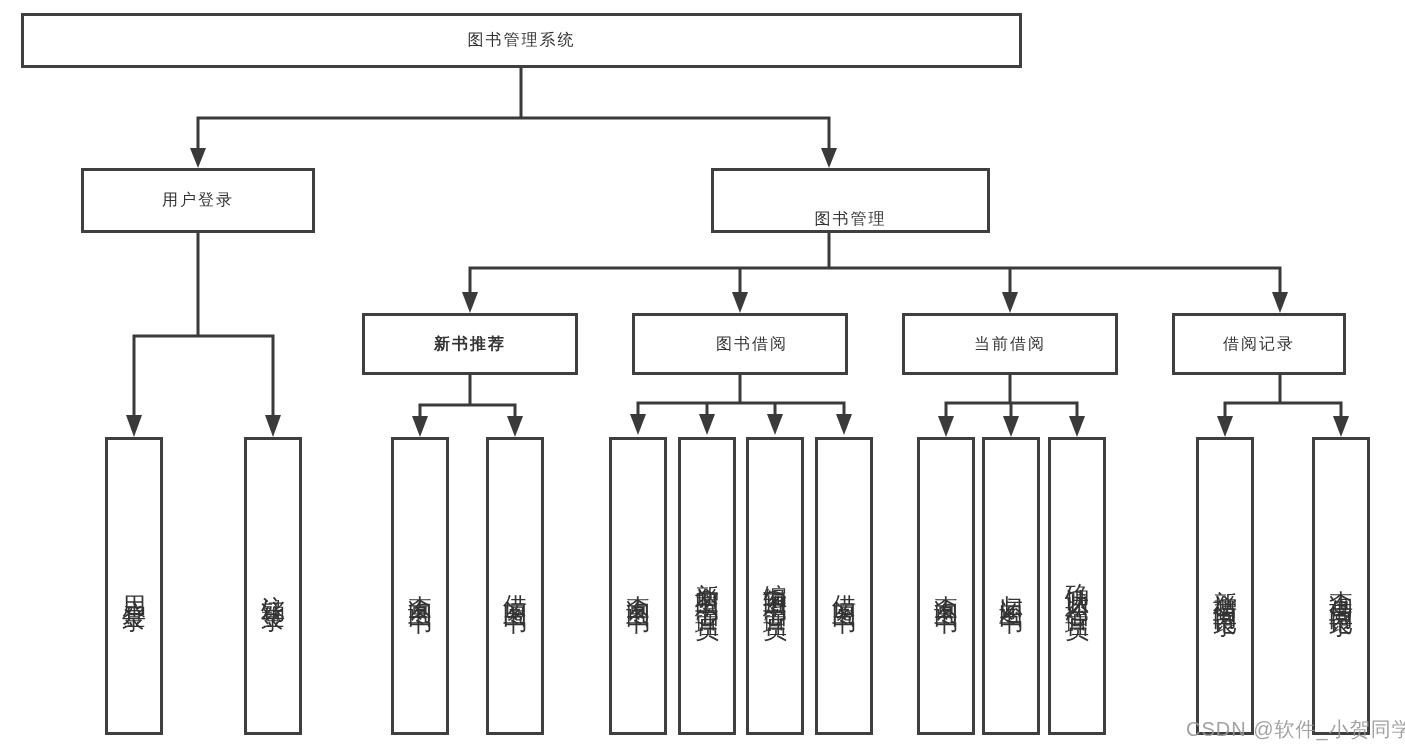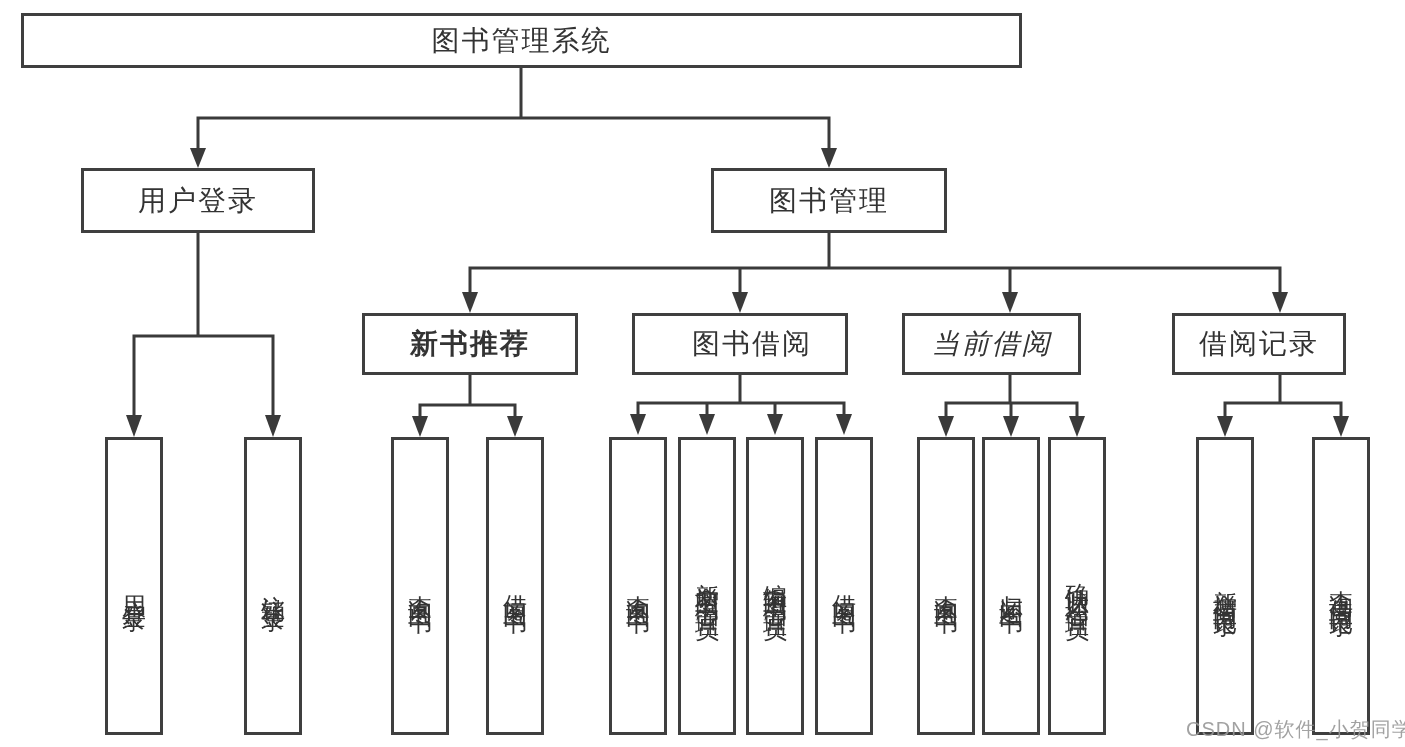--- a/index.html
+++ b/index.html
@@ -21,21 +21,21 @@
     position: absolute;
     background: #ffffff;
     border: 3px solid #3f3f3f;
     box-sizing: border-box;
     display: flex;
     align-items: center;
     justify-content: center;
     color: #333333;
   }
   .node.h span {
-    font-size: 28px;
+    font-size: 16px;
     letter-spacing: 2px;
     white-space: nowrap;
   }
   .node.v span {
     writing-mode: vertical-rl;
     text-orientation: mixed;
     font-size: 24px;
     letter-spacing: 5px;
     line-height: 1;
   }
@@ -102,31 +102,31 @@
     </g>
   </svg>
 
   <div class="node h" style="left:21px; top:13px; width:1001px; height:55px;">
     <span>图书管理系统</span>
   </div>
 
   <div class="node h" style="left:81px; top:168px; width:234px; height:65px;">
     <span>用户登录</span>
   </div>
-  <div class="node h" style="left:711px; top:168px; width:236px; height:65px;">
+  <div class="node h" style="left:711px; top:168px; width:279px; height:65px;align-items:flex-end;">
     <span>图书管理</span>
   </div>
 
   <div class="node h" style="left:362px; top:313px; width:216px; height:62px;font-weight:bold;">
     <span>新书推荐</span>
   </div>
   <div class="node h" style="left:632px; top:313px; width:216px; height:62px;padding-left:24px;">
     <span>图书借阅</span>
   </div>
-  <div class="node h" style="left:902px; top:313px; width:179px; height:62px;font-style:italic;">
+  <div class="node h" style="left:902px; top:313px; width:216px; height:62px;">
     <span>当前借阅</span>
   </div>
   <div class="node h" style="left:1172px; top:313px; width:174px; height:62px;">
     <span>借阅记录</span>
   </div>
 
   <div class="node v" style="left:105px; top:437px; width:58px; height:298px;">
     <span>用户登录</span>
   </div>
   <div class="node v" style="left:244px; top:437px; width:58px; height:298px;">

